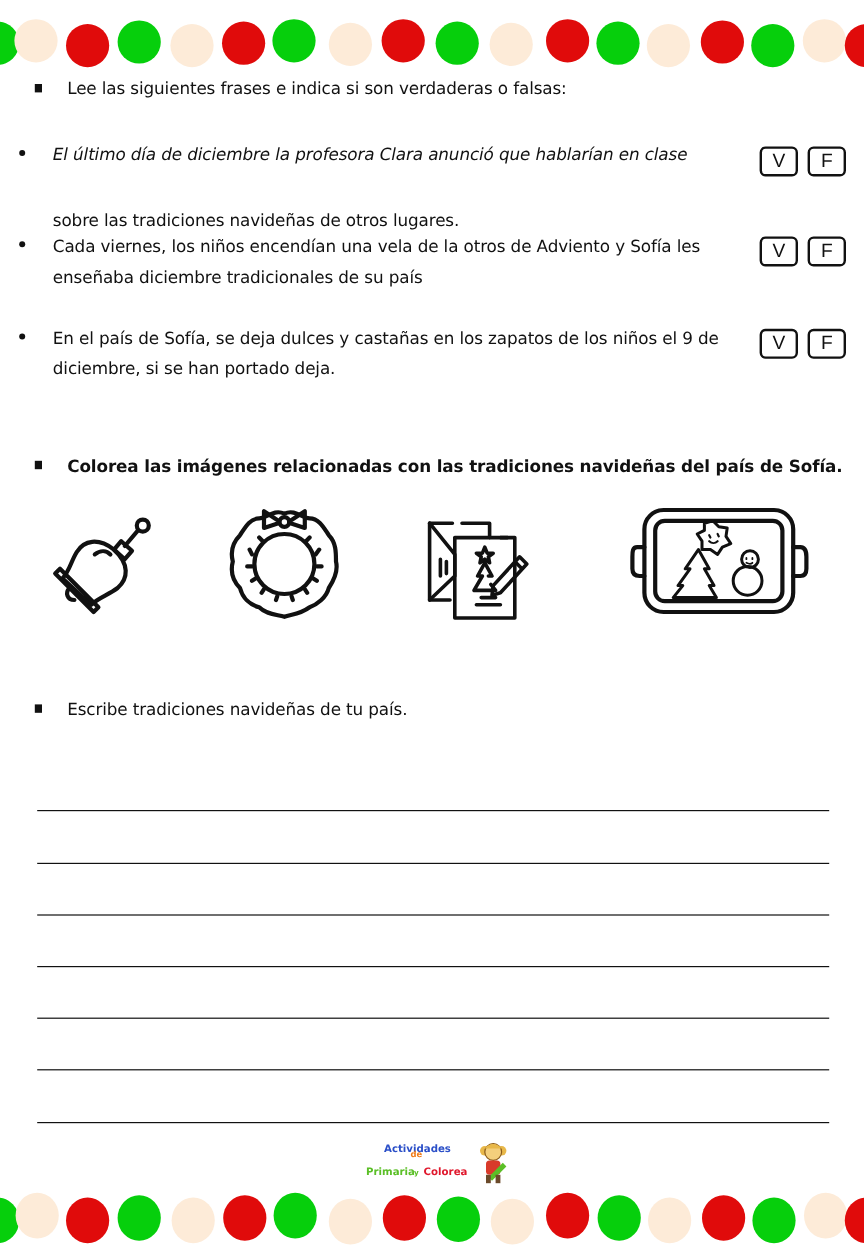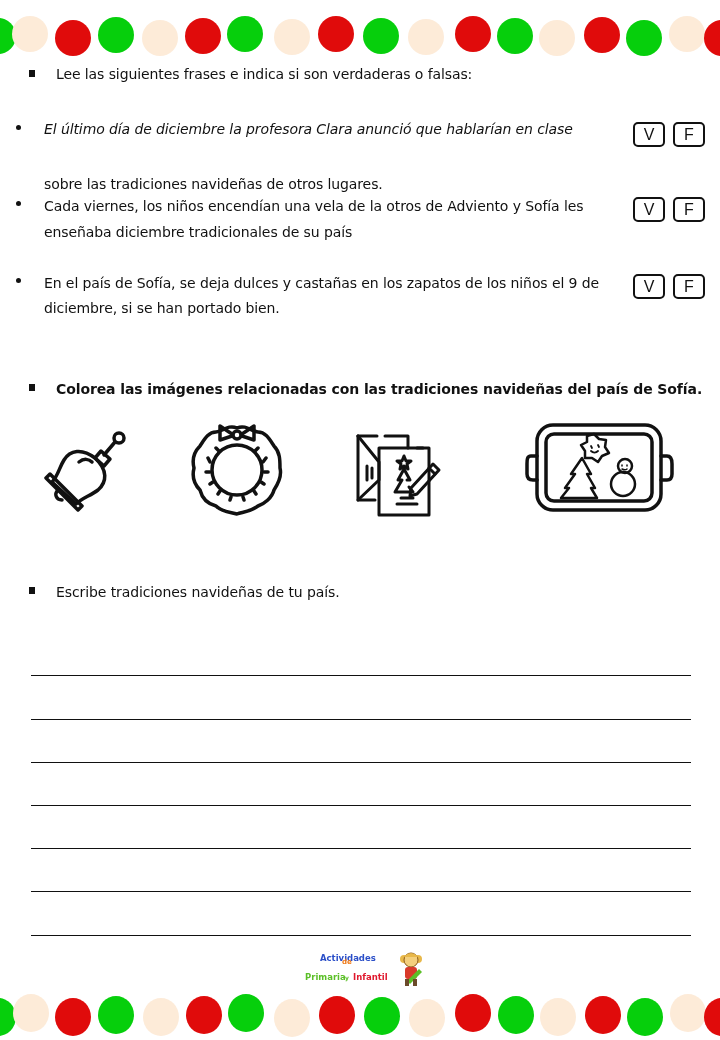--- a/index.html
+++ b/index.html
@@ -57,21 +57,21 @@
 <div class="vf-box" style="left:673px; top:122px;">F</div>
 
 <div class="round-bullet" style="left:16px; top:201px;"></div>
 <div class="text" style="left:44px; top:193px;">Cada viernes, los niños encendían una vela de la otros de Adviento y Sofía les</div>
 <div class="text" style="left:44px; top:219px;">enseñaba diciembre tradicionales de su país</div>
 <div class="vf-box" style="left:633px; top:197px;">V</div>
 <div class="vf-box" style="left:673px; top:197px;">F</div>
 
 <div class="round-bullet" style="left:16px; top:278px;"></div>
 <div class="text" style="left:44px; top:270px;">En el país de Sofía, se deja dulces y castañas en los zapatos de los niños el 9 de</div>
-<div class="text" style="left:44px; top:295px;">diciembre, si se han portado bien.</div>
+<div class="text" style="left:44px; top:295px;">diciembre, si se han portado deja.</div>
 <div class="vf-box" style="left:633px; top:274px;">V</div>
 <div class="vf-box" style="left:673px; top:274px;">F</div>
 
 <div class="sq-bullet" style="left:29px; top:384px;"></div>
 <div class="text" style="left:56px; top:376px;font-weight:bold;">Colorea las imágenes relacionadas con las tradiciones navideñas del país de Sofía.</div>
 
 <svg class="icon" style="left:42px; top:428px;" width="90" height="86" viewBox="0 0 90 86" fill="none" stroke="#111" stroke-width="3.5" stroke-linecap="round" stroke-linejoin="round">
   <circle cx="77" cy="10" r="5"></circle>
   <path d="M73 14 L62 27"></path>
   <path d="M59 23 L68 31 L62 38 L53 30 Z"></path>
@@ -127,21 +127,21 @@
 <div class="write-line" style="top:805px;"></div>
 <div class="write-line" style="top:848px;"></div>
 <div class="write-line" style="top:891px;"></div>
 <div class="write-line" style="top:935px;"></div>
 
 <div class="logo">
   <span class="logo-line" style="left:15px; top:3px; font-size:8.5px; color:#2b4fc8;">Actividades</span>
   <span class="logo-line" style="left:37px; top:8px; font-size:7px; color:#f07a16;">de</span>
   <span class="logo-line" style="left:0px; top:22px; font-size:8.5px; color:#5bbf27;">Primaria</span>
   <span class="logo-line" style="left:40px; top:24px; font-size:6px; color:#5bbf27;">y</span>
-  <span class="logo-line" style="left:48px; top:22px; font-size:8.5px; color:#e0182d;">Infantil</span>
+  <span class="logo-line" style="left:48px; top:22px; font-size:8.5px; color:#e0182d;">Colorea</span>
   <svg style="position:absolute; left:94px; top:1px;" width="24" height="36" viewBox="0 0 24 36">
     <circle cx="5" cy="8" r="4" fill="#e8b84a"></circle>
     <circle cx="19" cy="8" r="4" fill="#e8b84a"></circle>
     <circle cx="12" cy="9" r="7" fill="#f4cf7c" stroke="#8a5a1a" stroke-width="1"></circle>
     <path d="M5 6 C8 1 16 1 19 6" fill="#e8b84a"></path>
     <rect x="6" y="16" width="12" height="12" rx="3" fill="#d93a2a"></rect>
     <path d="M8 30 L20 18 L23 21 L11 33 Z" fill="#5bbf27"></path>
     <rect x="6" y="28" width="4" height="7" fill="#6b4a2a"></rect>
     <rect x="14" y="28" width="4" height="7" fill="#6b4a2a"></rect>
   </svg>

